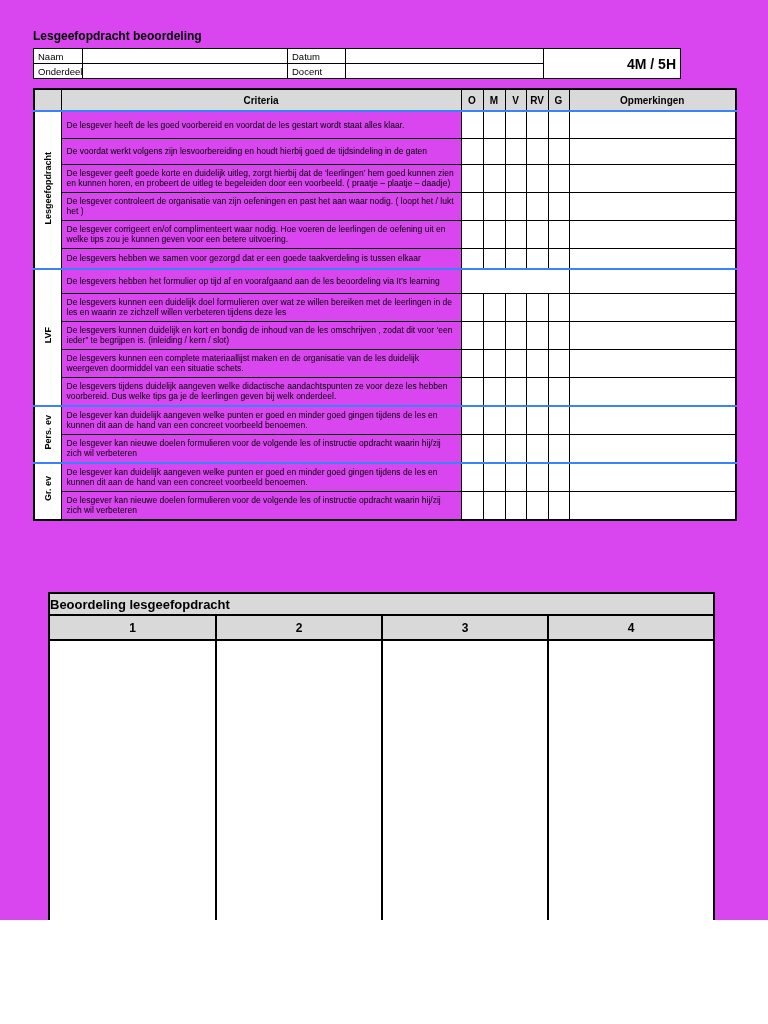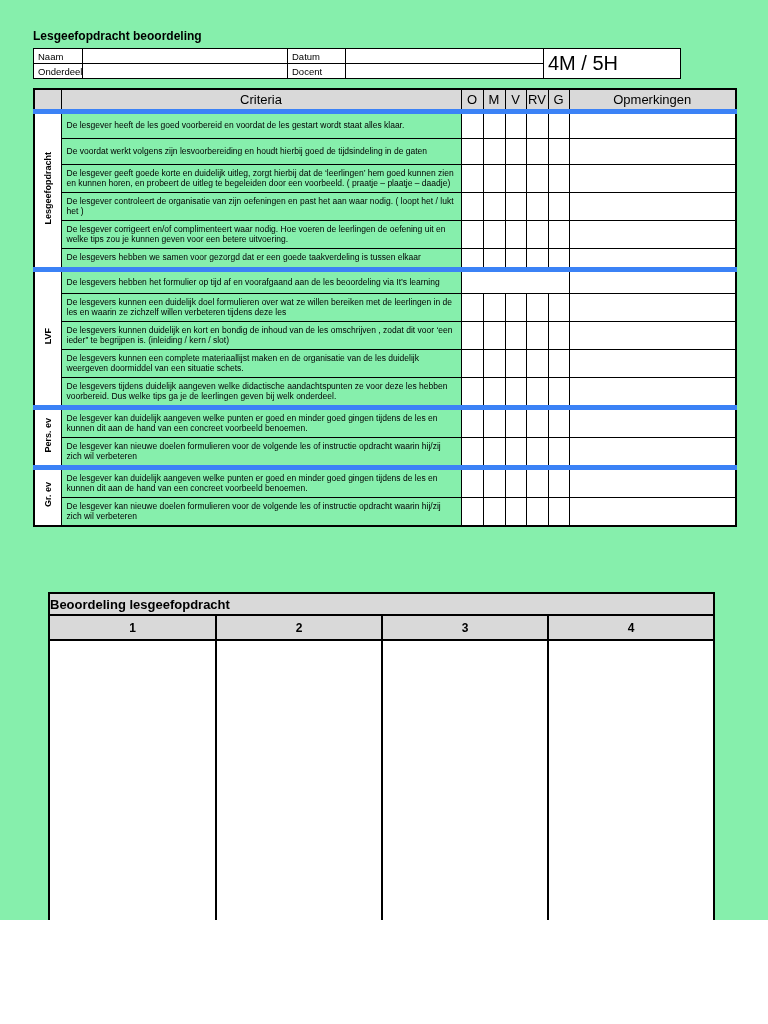--- a/index.html
+++ b/index.html
@@ -1,21 +1,21 @@
 <!DOCTYPE html>
 <html><head>
 <meta charset="utf-8">
 <style>
   * { margin: 0; padding: 0; box-sizing: border-box; }
   html, body { background: #ffffff; }
   .page {
     position: relative;
     width: 768px;
     height: 920px;
-    background: #86efac;
+    background: #d946ef;
     overflow: hidden;
     font-family: "Liberation Sans", sans-serif;
     color: #000;
   }
 
   .doc-title {
     position: absolute;
     left: 33px; top: 29px;
     font-size: 12px;
     font-weight: bold;
@@ -32,47 +32,47 @@
     border-radius: 13px;
   }
   .info-table td {
     border: 1.5px solid #000;
     height: 15px;
     padding: 1px 4px;
     vertical-align: middle;
     background: #fff;
   }
   .info-table td.class-cell {
-    text-align: left;
-    font-size: 20px;
-    font-weight: normal;
+    text-align: right;
+    font-size: 14px;
+    font-weight: bold;
   }
 
   
   .criteria-table {
     position: absolute;
     left: 33px; top: 88px;
     width: 702px;
     border-collapse: collapse;
     table-layout: fixed;
   }
   .criteria-table th, .criteria-table td {
     border: 1px solid #000;
     vertical-align: middle;
   }
   .criteria-table thead th {
     background: #d9d9d9;
-    font-size: 13px;
-    font-weight: normal;
+    font-size: 10px;
+    font-weight: bold;
     height: 22px;
     text-align: center;
     border: 1.5px solid #000;
   }
   .criteria-table { border: 2px solid #000; }
-  .criteria-table tbody { border-top: 5px solid #3b82f6; }
+  .criteria-table tbody { border-top: 2px solid #3b82f6; }
   .criteria-table td.cat {
     background: #fff;
     text-align: center;
     vertical-align: middle;
     border-right: 1.5px solid #000;
   }
   .cat span {
     display: inline-block;
     writing-mode: vertical-rl;
     transform: rotate(180deg);

